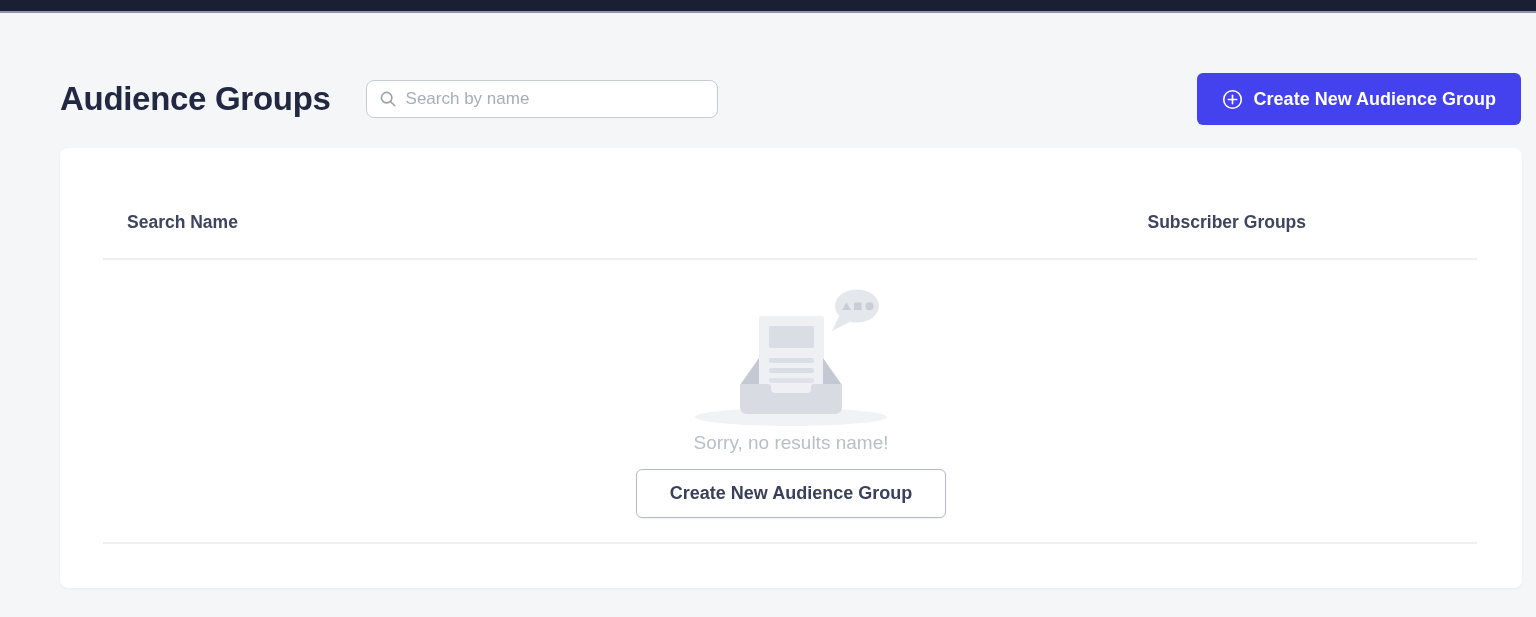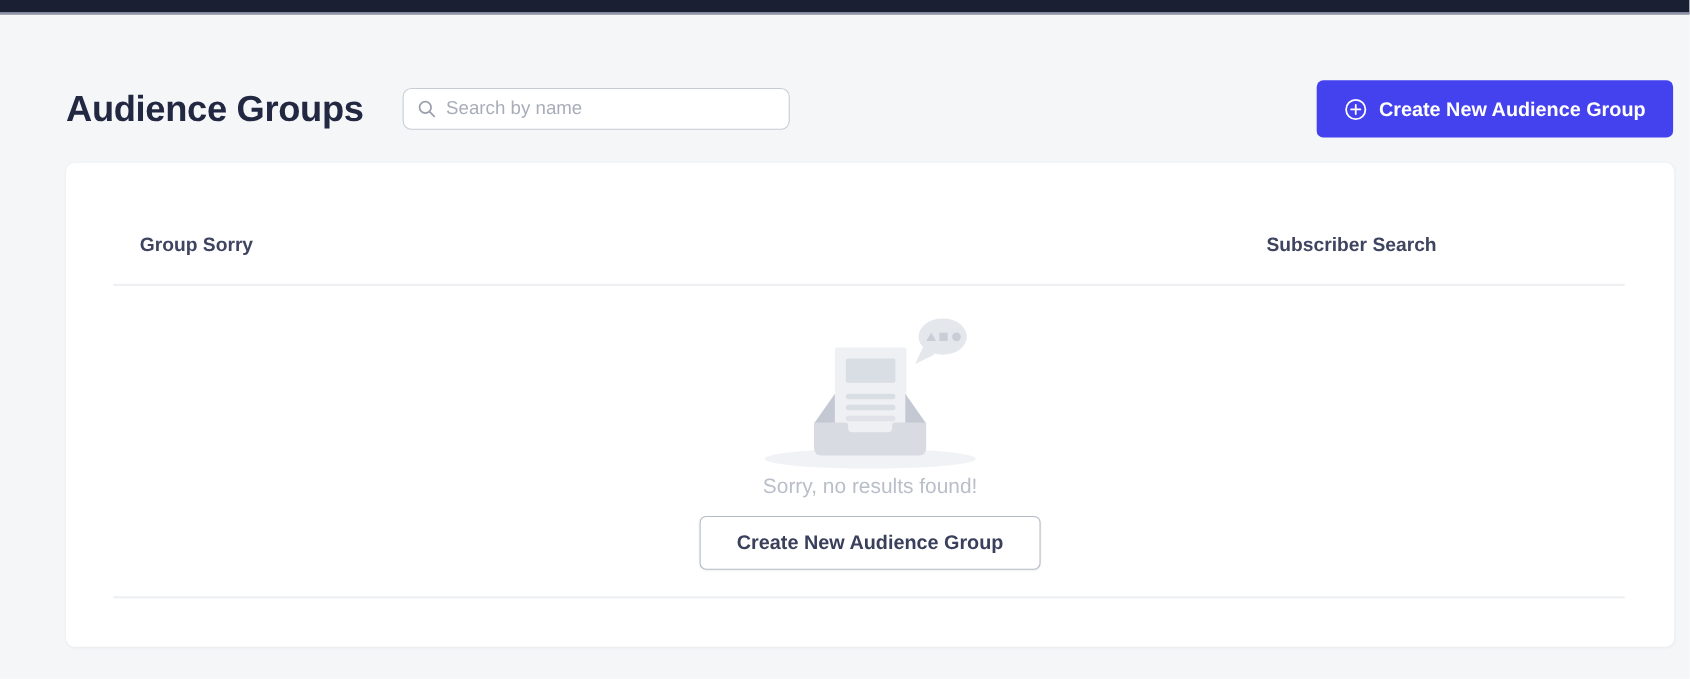--- a/index.html
+++ b/index.html
@@ -154,22 +154,22 @@
       <line x1="11" y1="6.6" x2="11" y2="15.4"></line>
       <line x1="6.6" y1="11" x2="15.4" y2="11"></line>
     </svg>
     <span>Create New Audience Group</span>
   </button>
 </div>
 
 <div class="card">
 
   <div class="table-header-row">
-    <span class="th">Group Sorry</span>
-    <span class="th">Subscriber Search</span>
+    <span class="th">Search Name</span>
+    <span class="th">Subscriber Groups</span>
   </div>
 
   <div class="divider"></div>
 
   <div class="empty-area">
 
     <svg class="empty-illustration" viewBox="0 0 200 150">
 
       <ellipse cx="100" cy="139" rx="96" ry="9" fill="#f1f2f5"></ellipse>
 
@@ -184,20 +184,20 @@
 
       <path d="M49,106 L77,106 Q80,106 80,109 L80,111 Q80,115 84,115 L116,115 Q120,115 120,111 L120,109 Q120,106 123,106 L151,106 L151,129 Q151,136 144,136 L56,136 Q49,136 49,129 Z" fill="#d8dce2"></path>
 
       <polygon points="148,38 141,53 159,44" fill="#e4e7ec"></polygon>
       <ellipse cx="166" cy="28" rx="22" ry="16.5" fill="#e4e7ec"></ellipse>
       <polygon points="151,32 155.5,24.5 160,32" fill="#c8cdd6"></polygon>
       <rect x="163" y="24.5" width="7.5" height="7.5" fill="#c8cdd6"></rect>
       <circle cx="178.5" cy="28.2" r="4" fill="#c8cdd6"></circle>
     </svg>
 
-    <div class="empty-message">Sorry, no results found!</div>
+    <div class="empty-message">Sorry, no results name!</div>
 
     <button class="secondary-btn">Create New Audience Group</button>
   </div>
 
   <div class="divider"></div>
   <div class="card-footer"></div>
 </div>
 
 </body></html>

